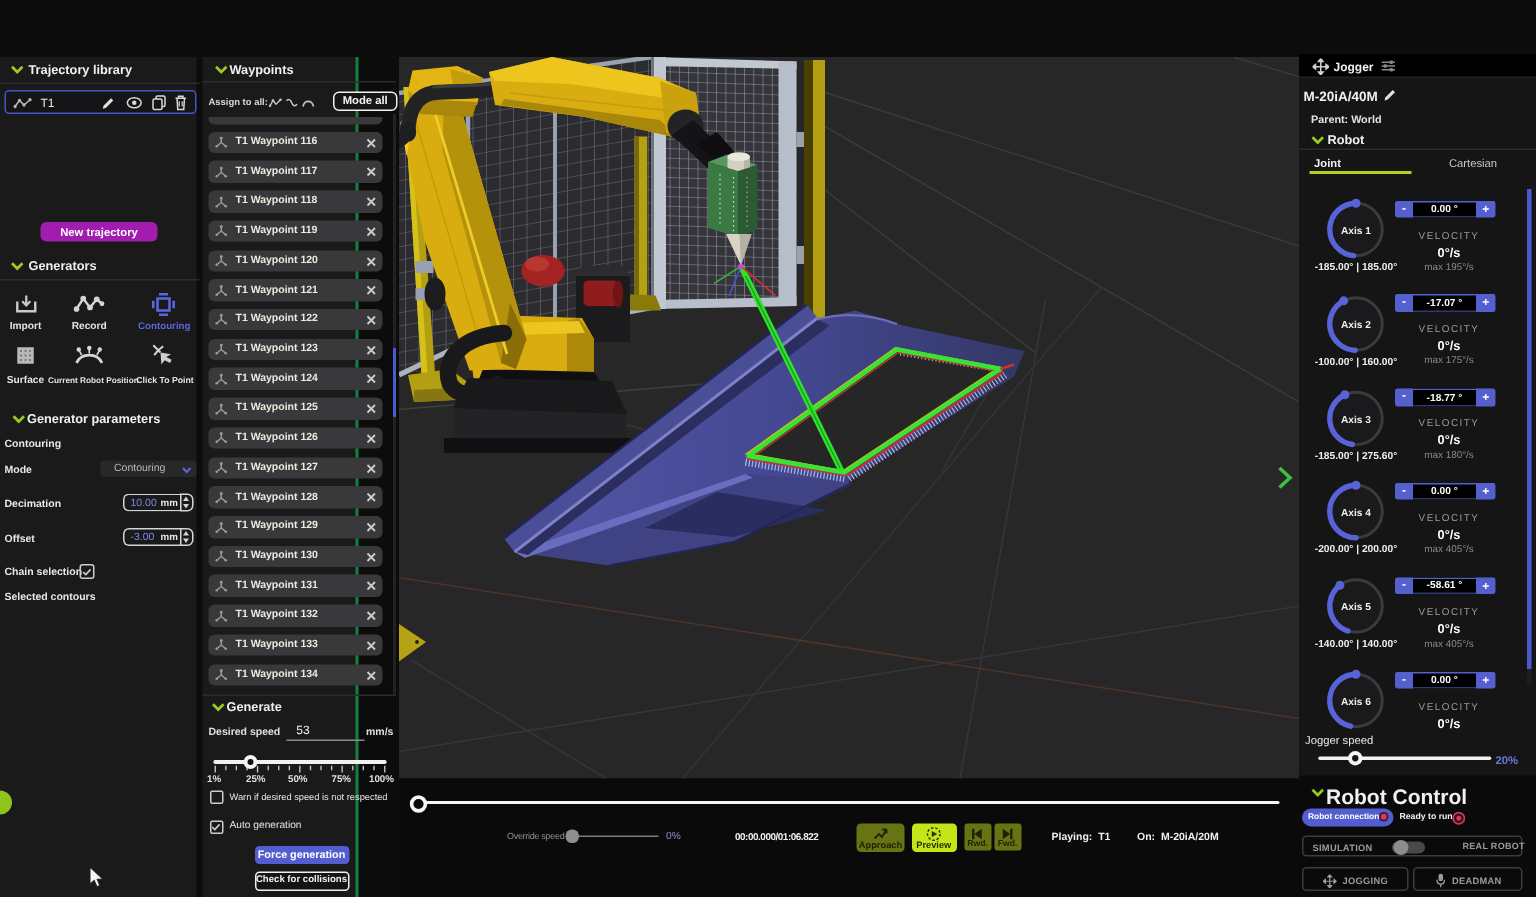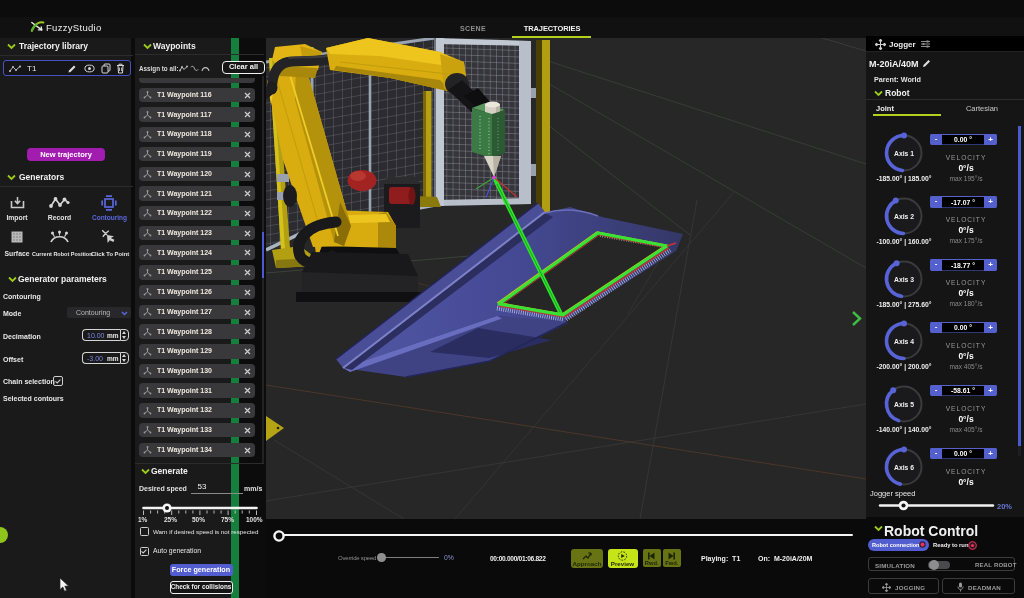--- a/index.html
+++ b/index.html
@@ -5,32 +5,20 @@
 html,body{width:1024px;height:598px;background:#0c0c0c;font-family:"Liberation Sans",sans-serif;overflow:hidden}
 #app{position:absolute;top:0;left:0;width:1024px;height:598px;overflow:hidden;background:#0c0c0c}
 .abs{position:absolute}
 .b{font-weight:bold}
 .sep{position:absolute;height:1px;background:#2c2c2c}
 </style></head>
 <body>
 <div id="app">
 
 
-<div class="abs" style="left:0;top:17px;width:1024px;height:21px;background:#111112">
-  <svg class="abs" style="left:30px;top:3px" width="16" height="14" viewBox="0 0 19 17">
-    <path d="M2 13 C6 4 12 2 16 3" stroke="#9ccb1c" stroke-width="2.6" fill="none" stroke-linecap="round"></path>
-    <path d="M2 3 L14 12" stroke="#e8e8e8" stroke-width="1.8" fill="none" stroke-linecap="round"></path>
-    <path d="M14 12 L10 12 M14 12 L13.4 8.4" stroke="#e8e8e8" stroke-width="1.6" fill="none" stroke-linecap="round"></path>
-    <path d="M2 13 C3.5 9.5 5.5 6.5 8 5" stroke="#55b32a" stroke-width="2.2" fill="none" stroke-linecap="round"></path>
-  </svg>
-  <div class="abs" style="left:46px;top:4.5px;font-size:9.5px;color:#efefef;letter-spacing:.3px">FuzzyStudio</div>
-  <div class="abs b" style="left:440px;top:7.5px;width:66px;text-align:center;font-size:7px;color:#8f8f8f;letter-spacing:.4px">SCENE</div>
-  <div class="abs b" style="left:512px;top:7px;width:80px;text-align:center;font-size:7.5px;color:#f2f2f2;letter-spacing:-0.1px">TRAJECTORIES</div>
-  <div class="abs" style="left:512px;top:19px;width:79px;height:2px;background:#b2d11c"></div>
-</div>
 
 <div class="abs" style="left:0;top:38px;width:133px;height:560px;background:#1a1a1b;border-right:2px solid #0b0b0b" id="leftpanel">
 
   <svg class="abs" style="left:7px;top:5px" width="9" height="7" viewBox="0 0 9 7">
         <polyline points="1,1.5 4.5,5 8,1.5" stroke="#9ccb1c" stroke-width="1.8" fill="none"></polyline>
       </svg>
   <div class="abs b" style="left:19px;top:3px;font-size:8.5px;color:#f0f0f0">Trajectory library</div>
   <div class="sep" style="left:0;top:17px;width:133px"></div>
 
   <div class="abs" style="left:3px;top:22px;width:128px;height:16px;border:1.3px solid #4753c4;border-radius:3px;background:#151518">
@@ -148,40 +136,40 @@
   </div>
   <div class="abs b" style="left:3px;top:340px;font-size:7px;color:#e8e8e8">Chain selection</div>
   <div class="abs" style="left:53px;top:338px;width:9.5px;height:9.5px;border:1.2px solid #cdcdcd;border-radius:2px">
     <svg class="abs" style="left:1px;top:1.5px" width="6" height="5" viewBox="0 0 6 5">
           <polyline points="0.5,2.4 2.2,4 5.4,0.6" stroke="#cdcdcd" stroke-width="1.1" fill="none"></polyline>
         </svg>
   </div>
   <div class="abs b" style="left:3px;top:357px;font-size:7px;color:#e8e8e8">Selected contours</div>
 </div>
 
-<div class="abs" style="left:135px;top:38px;width:104px;height:560px;background:#1a1a1b;border-right:8px solid #15803d" id="wppanel">
+<div class="abs" style="left:135px;top:38px;width:104px;height:560px;background:#1a1a1b;border-right:2px solid #15803d" id="wppanel">
   <svg class="abs" style="left:8px;top:5px" width="9" height="7" viewBox="0 0 9 7">
         <polyline points="1,1.5 4.5,5 8,1.5" stroke="#9ccb1c" stroke-width="1.8" fill="none"></polyline>
       </svg>
   <div class="abs b" style="left:18px;top:3px;font-size:8.5px;color:#f0f0f0">Waypoints</div>
   <div class="sep" style="left:0;top:15.5px;width:129px"></div>
   <div class="abs b" style="left:4px;top:26.5px;font-size:6.3px;color:#d9d9d9;white-space:nowrap">Assign to all:</div>
   <svg class="abs" style="left:44px;top:26.5px" width="9" height="7" viewBox="0 0 9 7">
         <polyline points="1,5.5 3,2 5,4.5 8,1.5" stroke="#c2c2c2" stroke-width="1" fill="none"></polyline>
         <circle cx="1" cy="5.5" r=".9" fill="#c2c2c2"></circle>
         <circle cx="3" cy="2" r=".9" fill="#c2c2c2"></circle>
         <circle cx="8" cy="1.5" r=".9" fill="#c2c2c2"></circle>
       </svg>
   <svg class="abs" style="left:55px;top:26.5px" width="9" height="7" viewBox="0 0 9 7">
         <path d="M1 2.2 C2.5 0.2 4 2 4.5 3.5 C5 5 6.5 6.5 8 4.5" stroke="#c2c2c2" stroke-width="1" fill="none"></path>
       </svg>
   <svg class="abs" style="left:66px;top:26.5px" width="9" height="7" viewBox="0 0 9 7">
         <path d="M1 6 C2 1.5 7 1.5 8 6" stroke="#c2c2c2" stroke-width="1.1" fill="none"></path>
       </svg>
-  <div class="abs b" style="left:87px;top:22.5px;width:43px;height:13px;border:1.7px solid #f2f2f2;border-radius:4px;font-size:7.5px;color:#f5f5f5;text-align:center;line-height:10px;background:#161616">Clear all</div>
+  <div class="abs b" style="left:87px;top:22.5px;width:43px;height:13px;border:1.7px solid #f2f2f2;border-radius:4px;font-size:7.5px;color:#f5f5f5;text-align:center;line-height:10px;background:#161616">Mode all</div>
 
   <div class="abs" style="left:4px;top:40px;width:116px;height:5px;border-radius:0 0 4px 4px;background:#39393b"></div>
 
   <div id="wplist">
         <div class="abs" style="left:4px;top:49.6px;width:116px;height:14.5px;background:#39393b;border-radius:4px">
           <svg class="abs" style="left:4px;top:3.5px" width="9" height="8" viewBox="0 0 9 8">
             <path d="M4.5 1 V4 M4.5 4 L1.5 6.5 M4.5 4 L7.5 6.5" stroke="#9a9a9a" stroke-width="1"></path>
             <circle cx="4.5" cy="1" r="1" fill="#9a9a9a"></circle>
             <circle cx="1.5" cy="6.5" r="0.9" fill="#9a9a9a"></circle>
             <circle cx="7.5" cy="6.5" r="0.9" fill="#9a9a9a"></circle>

